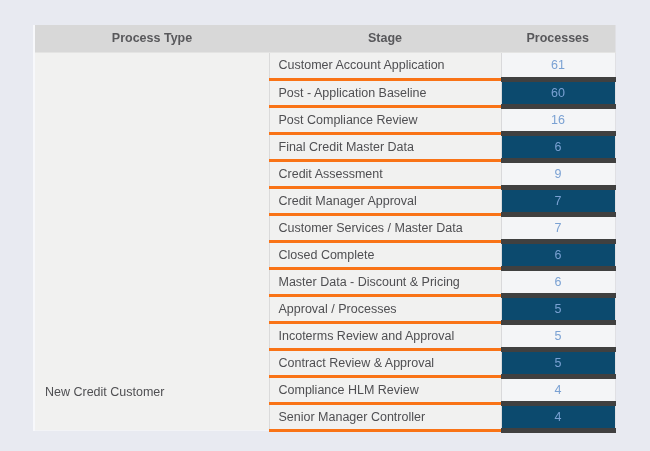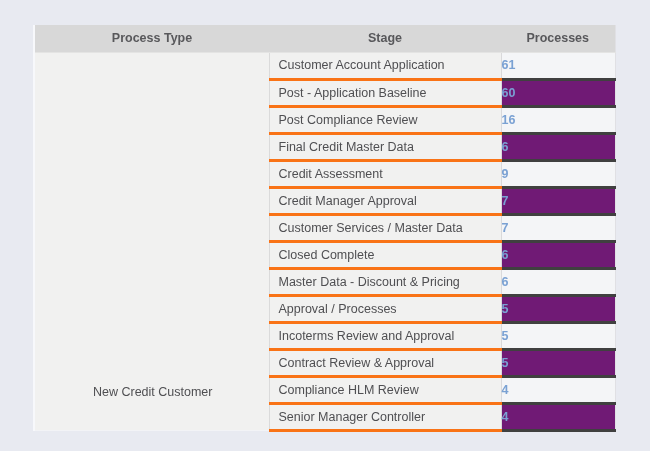--- a/index.html
+++ b/index.html
@@ -32,44 +32,43 @@
     font-weight: bold;
     font-size: 12.5px;
     vertical-align: middle;
     border-bottom: 1px solid #e4e4e3;
   }
   .stage-table tbody tr { height: 27px; }
 
   td.type-cell {
     background: #f1f1f0;
     color: #4f4f52;
-    text-align: center;
+    text-align: left;
     vertical-align: bottom;
     padding: 0 8px 31px 10px;
   }
   td.stage-cell {
     background: #f1f1f0;
     color: #4f4f52;
     text-align: left;
     vertical-align: middle;
     padding: 0 8px 0 9px;
     border-left: 1px solid #dadada;
     border-bottom: 3px solid #f97316;
     white-space: nowrap;
     overflow: hidden;
   }
   td.count-cell {
-    text-align: left;
+    text-align: center;
     vertical-align: middle;
     border-left: 1px solid #d9d9db;
-    border-bottom: 3px solid #404040;
-    font-weight: bold;
+    border-bottom: 5px solid #404040;
   }
   tr.alt td.count-cell  { background: #f4f5f7; }
-  tr.even td.count-cell { background: #701a75; }
+  tr.even td.count-cell { background: #0c4a6e; }
   td.count-cell a {
     color: #7aa1d3;
     text-decoration: none;
     cursor: pointer;
   }
 </style>
 </head>
 <body>
 
 <table class="stage-table">

